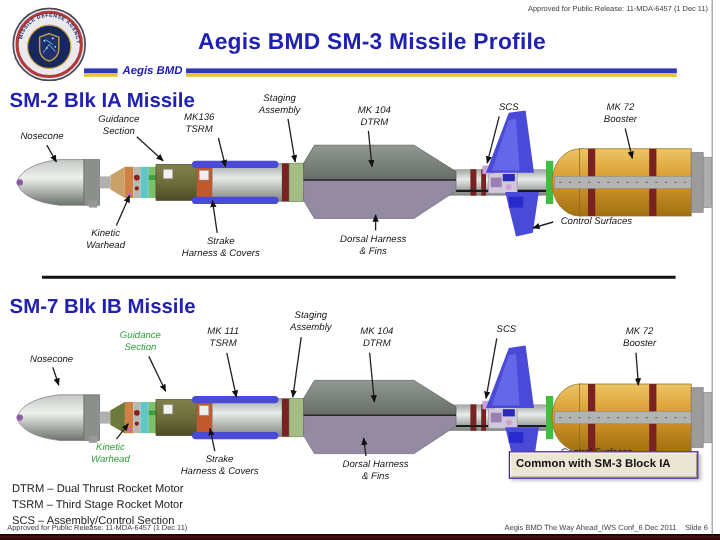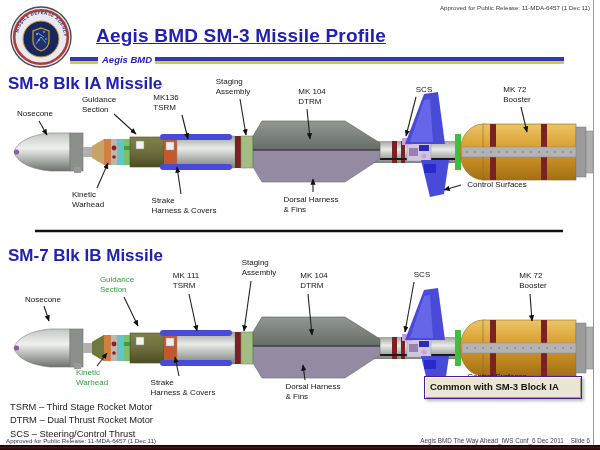--- a/index.html
+++ b/index.html
@@ -1,33 +1,33 @@
 <!DOCTYPE html>
 <html style="--title-blue: #2020b2; --green-text: #2f9e3c; --banner-blue: #2a3cb0; --banner-yellow: #e6c23a; --fin-blue: #4a4ad8; --ring-maroon: #7a2222; --staging-green: #a3bd85; --booster-orange: #d89a2e; --interface-green: #3fbf3f; --legend-bg: #eae6d3; --bottom-bar: #4a1512;"><head>
 <meta charset="utf-8">
 <style>
   html,body{margin:0;padding:0;background:#888;}
   #slide{
     position:relative;width:600px;height:450px;background:#fff;overflow:hidden;
     font-family:"Liberation Sans",sans-serif;
   }
   .approval-top{position:absolute;top:4px;right:10px;font-size:6.2px;color:#3a3a3a;}
-  .page-title{position:absolute;top:25px;left:96px;width:460px;
-    font-size:19px;font-weight:bold;color:var(--title-blue);letter-spacing:.2px;text-decoration:underline;}
+  .page-title{position:absolute;top:25px;left:80px;width:460px;text-align:center;
+    font-size:19px;font-weight:bold;color:var(--title-blue);letter-spacing:.2px;}
   .bar{position:absolute;top:57px;height:7px;
     background:linear-gradient(180deg,var(--banner-blue) 0 55%,var(--banner-yellow) 55% 100%);}
   .bar-short{left:70px;width:28px;}
   .bar-long{left:155px;width:409px;}
   .banner-label{position:absolute;top:54px;left:102px;font-size:9.5px;font-weight:bold;
     font-style:italic;color:var(--title-blue);}
   .sec-title{position:absolute;left:8px;font-size:17px;font-weight:bold;color:var(--title-blue);}
   #art{position:absolute;left:0;top:0;}
   #label-layer{position:absolute;left:0;top:0;width:600px;height:450px;pointer-events:none;}
-  .comp-label{position:absolute;transform:translateX(-50%);text-align:left;
-    font-size:8px;line-height:1.25;color:#151515;white-space:nowrap;}
+  .comp-label{position:absolute;transform:translateX(-50%);text-align:center;
+    font-size:8px;line-height:1.25;color:#151515;white-space:nowrap;font-style:italic;}
   .comp-label.green{color:var(--green-text);}
   .acronyms{position:absolute;left:10px;top:401px;font-size:9.3px;color:#222;line-height:1.45;}
   .approval-bottom{position:absolute;left:6px;top:437px;font-size:6.2px;color:#3a3a3a;}
   .legend-box{position:absolute;left:424px;top:376px;width:146px;padding:4px 5px;
     background:var(--legend-bg);border:1px solid #4c1d95;
     box-shadow:inset 1px 1px 0 #fff,inset -1px -1px 0 #9a9a90,2px 2px 3px rgba(0,0,0,.28);
     font-size:9.5px;font-weight:bold;line-height:1.35;}
   .legend-common{color:#111;}
   .legend-changed{color:var(--green-text);}
   .footer-right{position:absolute;right:10px;top:437px;font-size:6.3px;color:#444;white-space:nowrap;}
@@ -59,21 +59,21 @@
       <circle cx="29" cy="34" r="0.7" fill="#cfe8ff"></circle>
     </svg>
   </div>
 
   <div class="approval-top">Approved for Public Release: 11-MDA-6457 (1 Dec 11)</div>
   <div class="page-title">Aegis BMD SM-3 Missile Profile</div>
   <div class="bar bar-short"></div>
   <div class="banner-label">Aegis BMD</div>
   <div class="bar bar-long"></div>
 
-  <div class="sec-title" style="top:74px">SM-8 Blk IA Missile</div>
+  <div class="sec-title" style="top:74px">SM-2 Blk IA Missile</div>
   <div class="sec-title" style="top:246px">SM-7 Blk IB Missile</div>
 
   <svg id="art" width="600" height="450" viewBox="0 0 600 450">
     <defs>
       <linearGradient id="gNose" x1="0" y1="0" x2="0" y2="1">
         <stop offset="0" stop-color="#c4c8c4"></stop>
           <stop offset="0.4" stop-color="#eef0ee"></stop>
           <stop offset="1" stop-color="#6d736d"></stop>
       </linearGradient>
       <linearGradient id="gSteel" x1="0" y1="0" x2="0" y2="1">
@@ -287,23 +287,23 @@
       <div class="comp-label" style="left: 313px; top: 382px;">
         <div>Dorsal Harness</div>
         <div>&amp; Fins</div>
       </div>
       <div class="comp-label" style="left: 497px; top: 372px;">
         <div>Control Surfaces</div>
       </div>
     </div>
 
   <div class="acronyms">
+    <div>DTRM – Dual Thrust Rocket Motor</div>
     <div>TSRM – Third Stage Rocket Motor</div>
-    <div>DTRM – Dual Thrust Rocket Motor</div>
-    <div>SCS – Steering/Control Thrust</div>
+    <div>SCS – Assembly/Control Section</div>
   </div>
 
   <div class="legend-box">
     <div class="legend-common">Common with SM-3 Block IA</div>
   </div>
 
   <div class="approval-bottom">Approved for Public Release: 11-MDA-6457 (1 Dec 11)</div>
   <div class="footer-right">
     <span>Aegis BMD The Way Ahead_IWS Conf_6 Dec 2011</span><span class="slide-num">Slide 6</span>
   </div>

